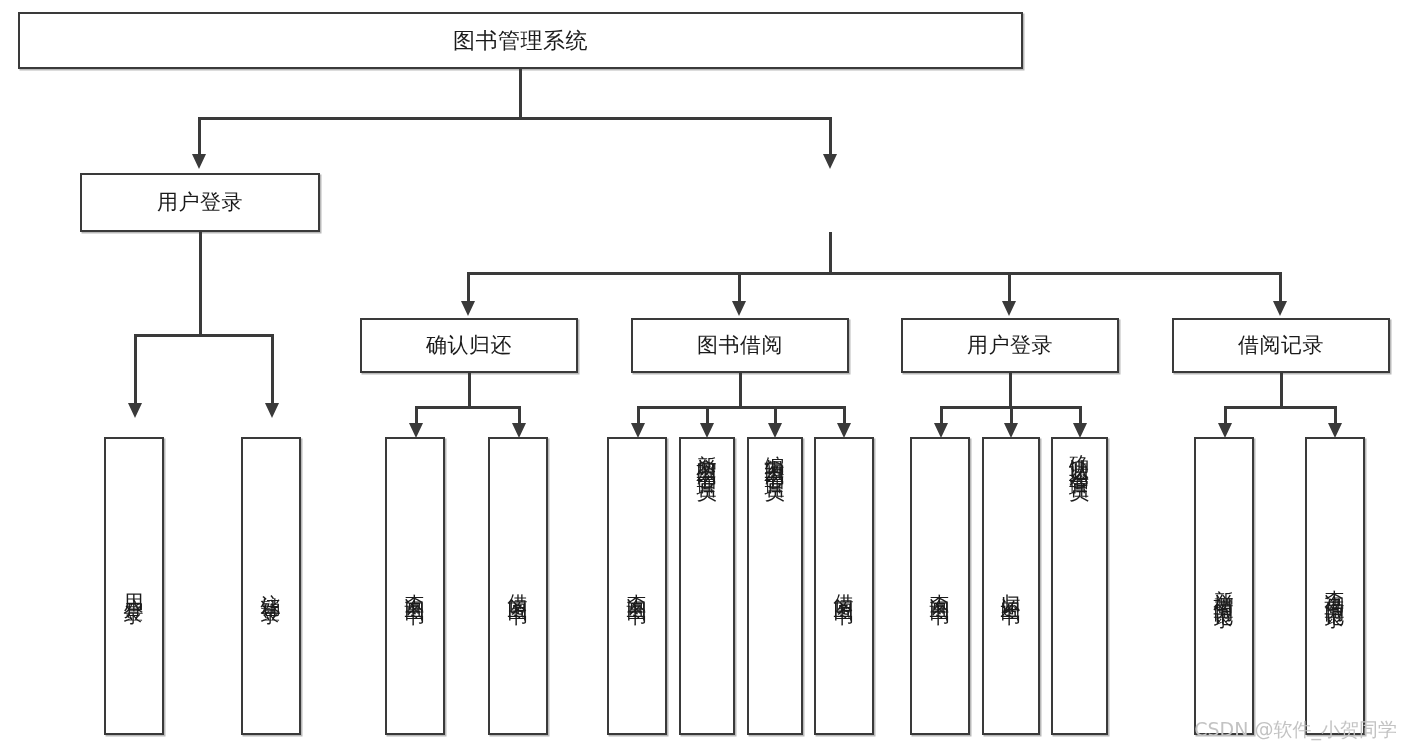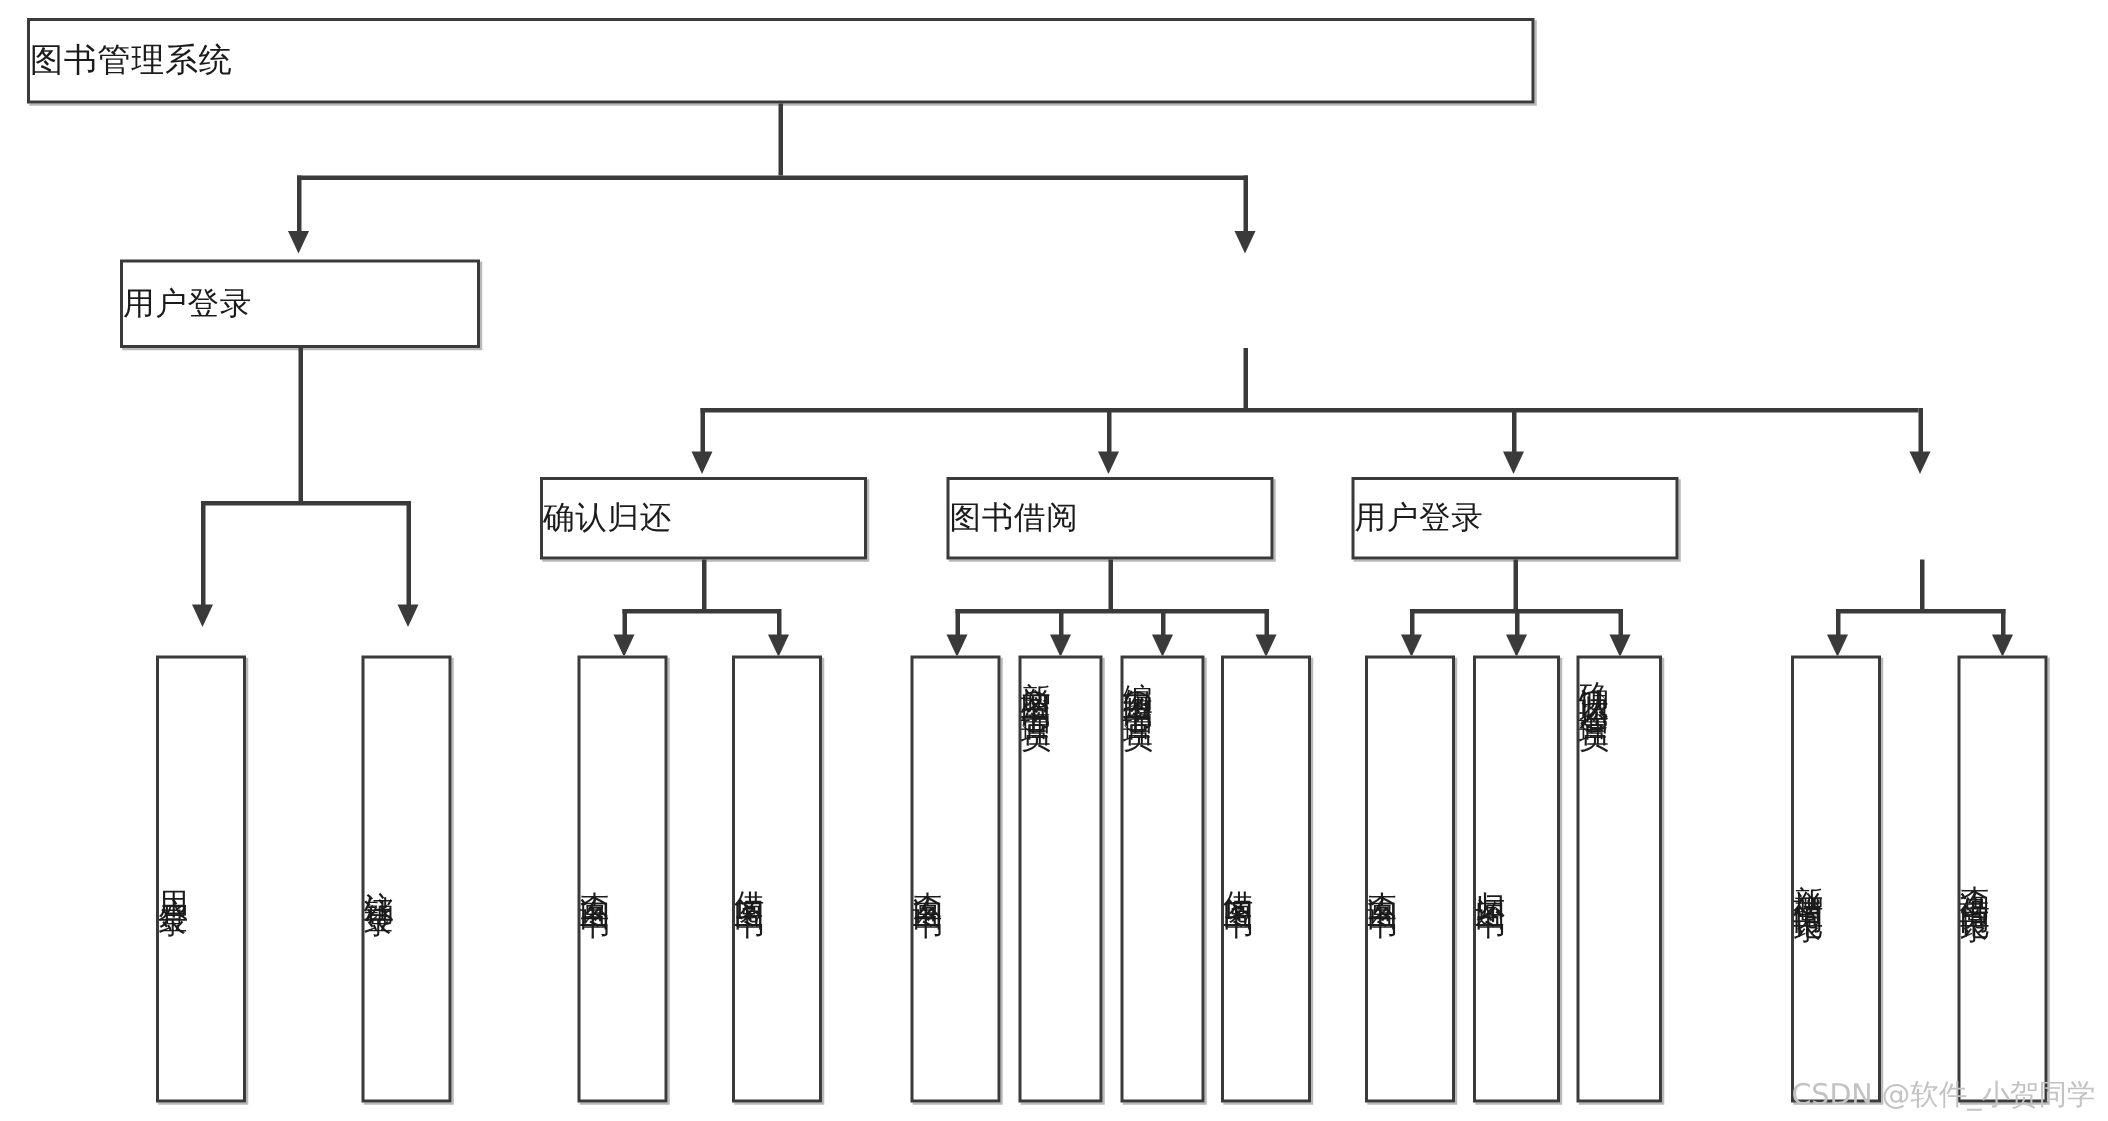--- a/index.html
+++ b/index.html
@@ -12,21 +12,21 @@
 
   
   .node{
     position:absolute;
     box-sizing:border-box;
     background:#ffffff;
     border:2px solid #3a3a3a;
     box-shadow:1.5px 1.5px 0 0 #b9b9b9;
     display:flex;
     align-items:center;
-    justify-content:flex-start;
+    justify-content:center;
     color:#1b1b1b;
     letter-spacing:0.5px;
   }
   .node .label{
     display:block;
     white-space:nowrap;
     line-height:1.25;
   }
 
   
@@ -115,20 +115,23 @@
 
   <div class="node h" style="left:360px;top:318px;width:218px;height:55px;">
     <span class="label">确认归还</span>
   </div>
   <div class="node h" style="left:631px;top:318px;width:218px;height:55px;">
     <span class="label">图书借阅</span>
   </div>
   <div class="node h" style="left:901px;top:318px;width:218px;height:55px;">
     <span class="label">用户登录</span>
   </div>
+  <div class="node h" style="left:1172px;top:318px;width:218px;height:55px;">
+    <span class="label">借阅记录</span>
+  </div>
 
   <div class="edge v" style="left:468px;top:373px;height:35px;"></div>
   <div class="edge h" style="left:415px;top:406px;width:105px;"></div>
   <div class="edge v" style="left:415px;top:406px;height:22px;"></div>
   <div class="arrow" style="left:409px;top:423px;"></div>
   <div class="edge v" style="left:518px;top:406px;height:22px;"></div>
   <div class="arrow" style="left:512px;top:423px;"></div>
 
   <div class="edge v" style="left:739px;top:373px;height:35px;"></div>
   <div class="edge h" style="left:637px;top:406px;width:207px;"></div>

